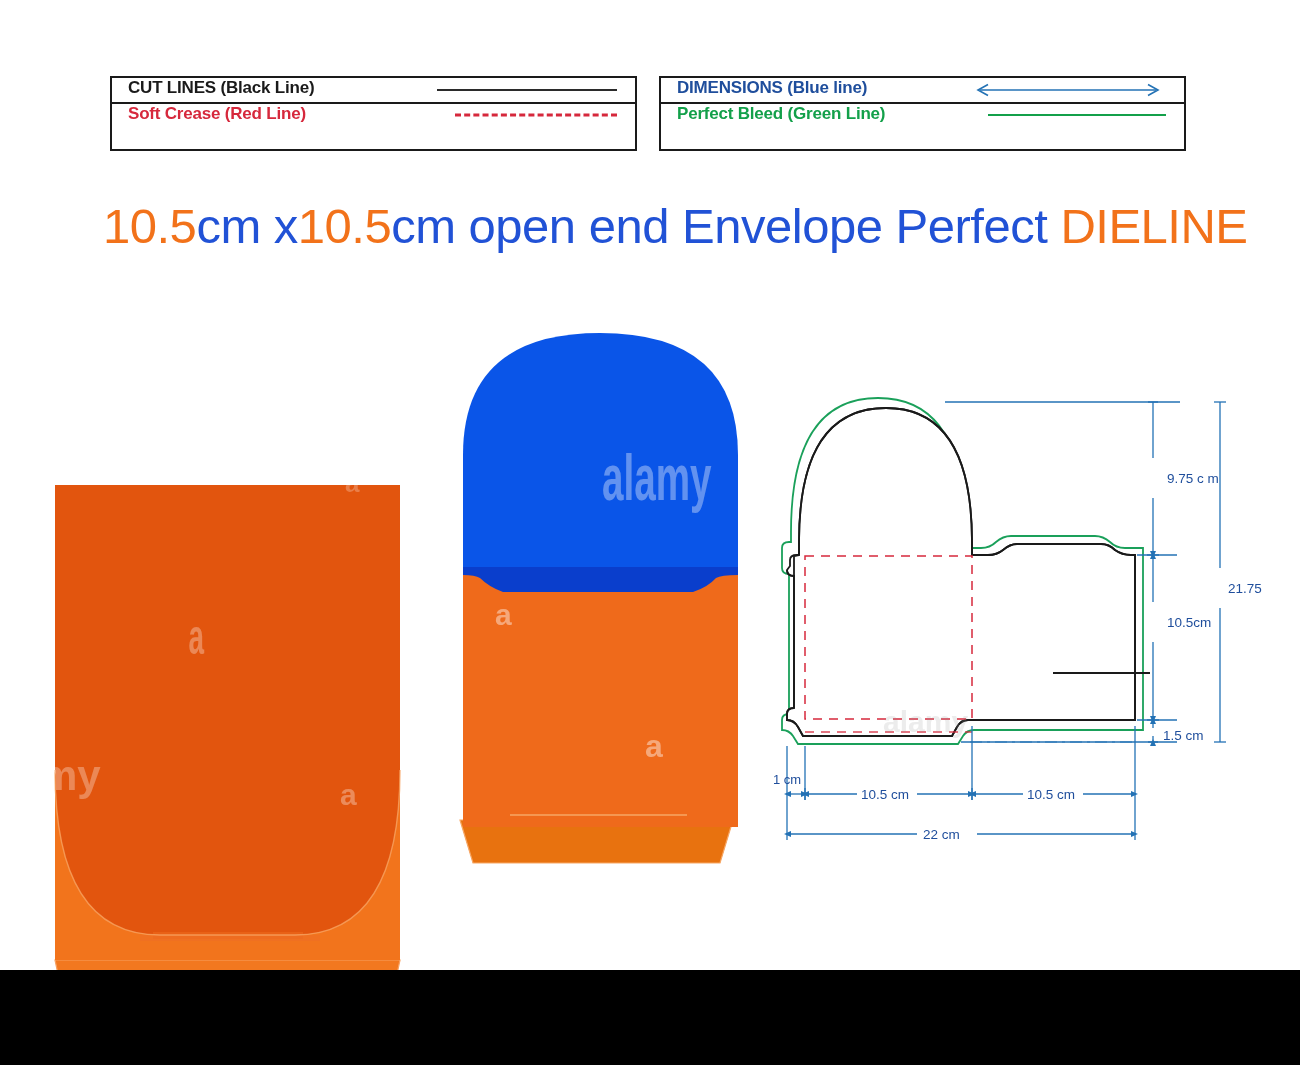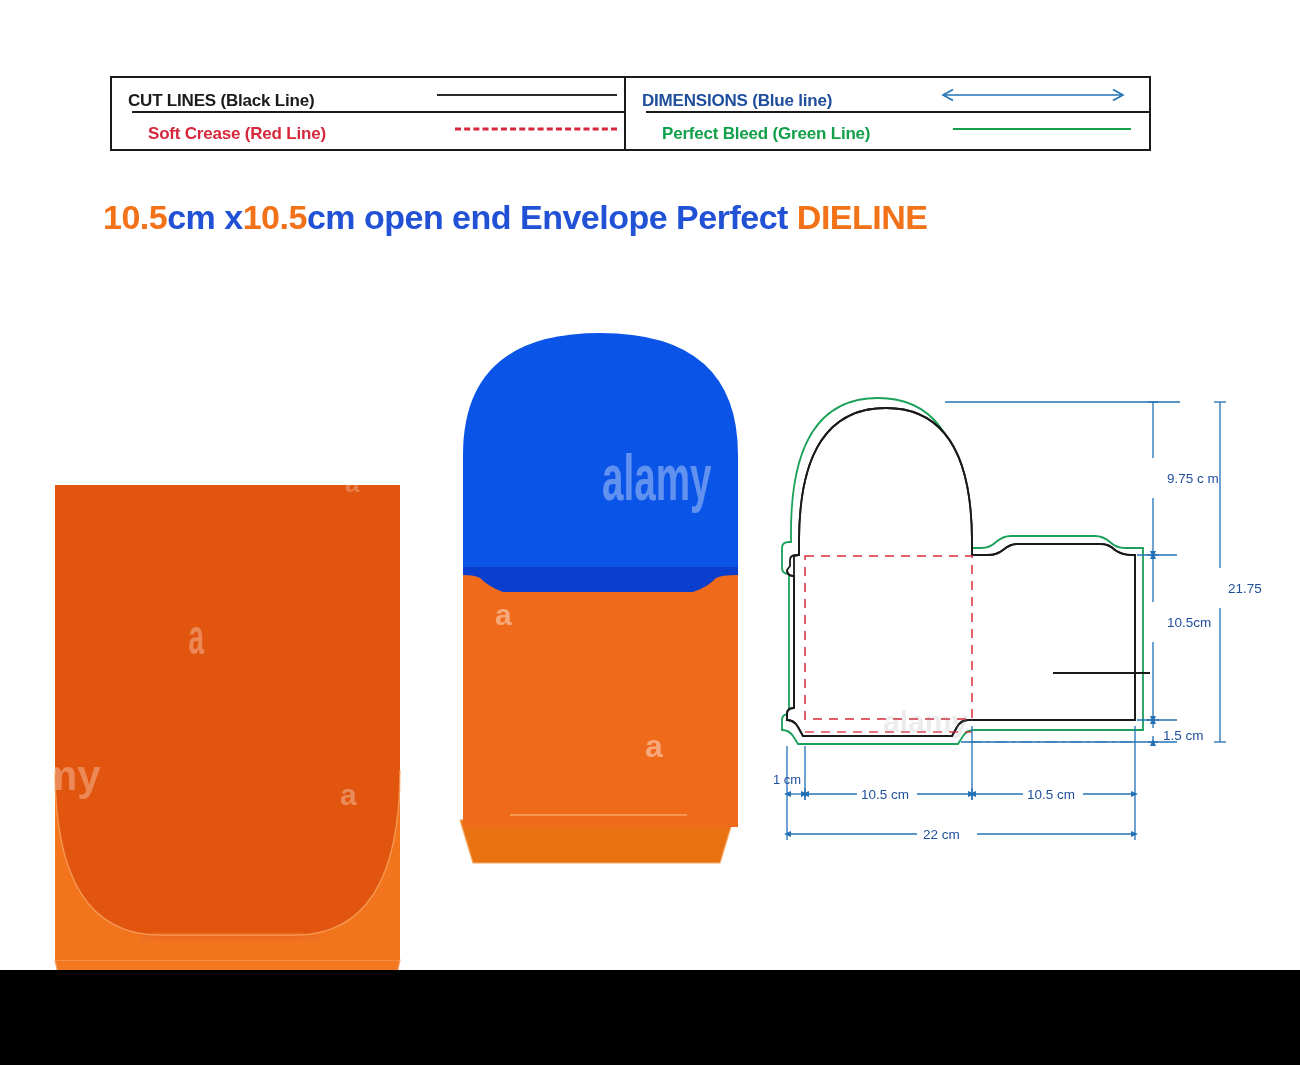--- a/index.html
+++ b/index.html
@@ -11,29 +11,29 @@
   }
   #stage { position: relative; width: 1300px; height: 1065px; background: #fff; }
 
   
   .legend-box {
     position: absolute;
     border: 2px solid #1a1a1a;
     background: #fff;
   }
   #legend-left  { left: 110px; top: 76px; width: 527px; height: 75px; }
-  #legend-right { left: 624px; top: 76px; width: 527px; height: 75px; }
+  #legend-right { left: 659px; top: 76px; width: 527px; height: 75px; }
 
   .legend-row {
     position: relative;
-    height: 33px;
+    height: 24px;
     display: flex;
-    align-items: flex-end;
-  }
-  .legend-row + .legend-row { border-top: 2px solid #1a1a1a; margin-left: 20px; }
+    align-items: flex-start;
+  }
+  .legend-row + .legend-row { border-top: 2px solid #1a1a1a; }
   .legend-label {
     font-size: 17px;
     font-weight: 600;
     letter-spacing: -0.2px;
     padding-left: 16px;
     white-space: nowrap;
   }
   .lbl-cut    { color: #1a1a1a; }
   .lbl-crease { color: #d6283c; }
   .lbl-dim    { color: #1f4e9c; }
@@ -51,22 +51,22 @@
   .sample-green {
     width: 178px; height: 0;
     border-top: 2px solid #13a04a;
   }
   .sample-arrow { width: 196px; height: 14px; }
 
   
   #title {
     position: absolute;
     left: 103px; top: 198px;
-    font-size: 34px;
-    font-weight: 700;
+    font-size: 49px;
+    font-weight: 400;
     letter-spacing: -0.5px;
     white-space: nowrap;
   }
   .t-orange { color: #f2721a; }
   .t-blue   { color: #2152d6; }
 
   
   #art { position: absolute; left: 0; top: 300px; width: 1300px; height: 580px; }
 
   

